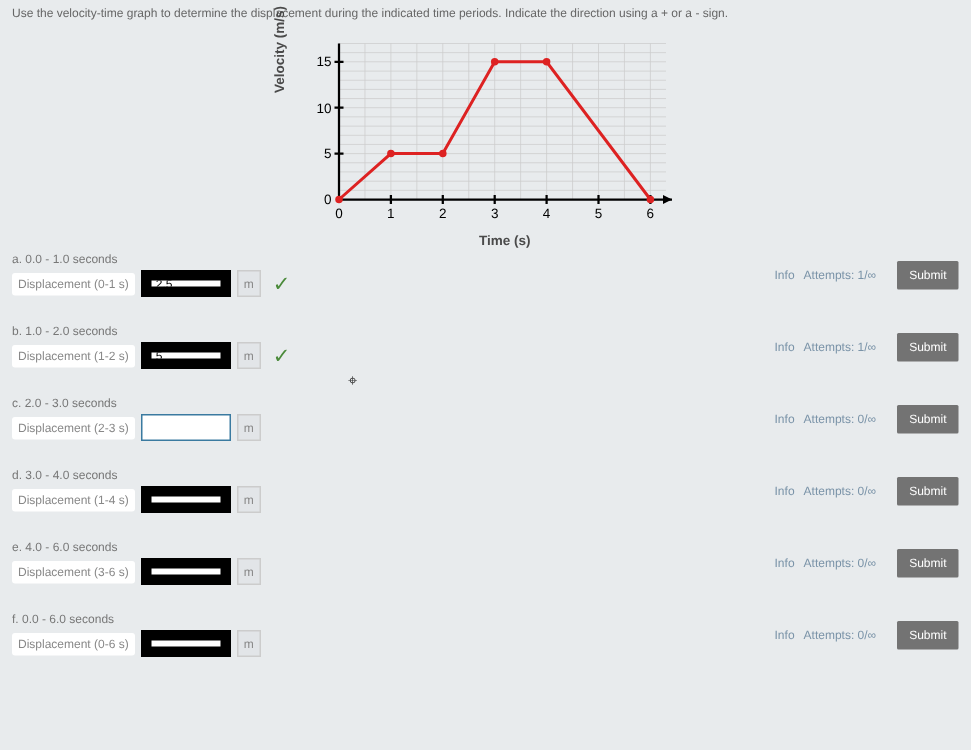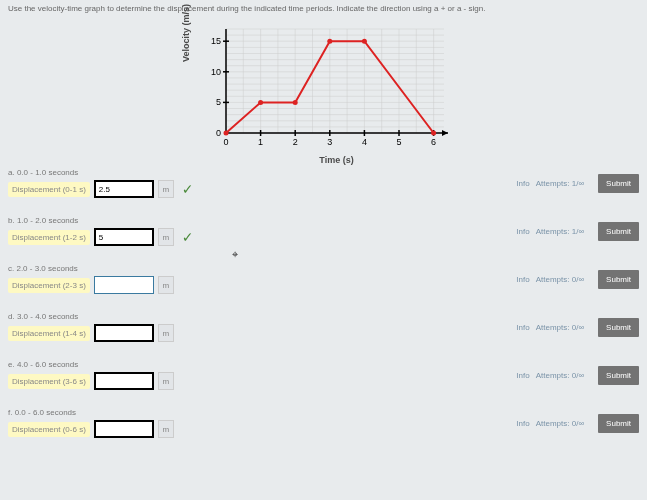--- a/index.html
+++ b/index.html
@@ -7,22 +7,22 @@
 .instruction{padding:4px 8px;font-size:8px;color:#666}
 .chart-wrap{display:flex;justify-content:center;padding:4px 0 8px}
 .chart{position:relative;width:260px;height:130px}
 .ylabel{position:absolute;left:-8px;top:50%;transform:rotate(-90deg) translateX(50%);transform-origin:left center;font-size:9px;font-weight:bold}
 .xlabel{position:absolute;bottom:-14px;left:55%;transform:translateX(-50%);font-size:9px;font-weight:bold}
 svg{display:block}
 .section{display:flex;align-items:center;padding:2px 8px;gap:14px;min-height:48px}
 .left{flex:0 0 240px}
 .secttitle{font-size:8px;color:#777;margin-bottom:3px}
 .inputrow{display:flex;align-items:center;gap:4px}
-.inlabel{font-size:8px;color:#888;background:#fef9c3;padding:3px 4px;border-radius:2px}
-.inbox{width:60px;height:18px;border:2px solid #000000;background:#fff;font-size:8px;padding:0 3px}
+.inlabel{font-size:8px;color:#888;background:#ffffff;padding:3px 4px;border-radius:2px}
+.inbox{width:60px;height:18px;border:7px solid #000000;background:#fff;font-size:8px;padding:0 3px}
 .inbox.active{border:1.5px solid #3a7aa0}
 .unit{width:16px;height:18px;background:#e2e5e8;border:1px solid #ccc;font-size:8px;display:flex;align-items:center;justify-content:center;color:#888}
 .check{color:#4a8a3a;font-size:14px;margin-left:4px}
 .fill{flex:1}
 .meta{font-size:8px;color:#888;display:flex;gap:6px;align-items:center}
 .meta a{color:#7a93a8;}
 .submit{background:#737373;color:#fff;border:none;padding:5px 8px;font-size:8px;cursor:pointer;border-radius:1px}
 .cursor{position:absolute;left:232px;top:248px;font-size:11px;color:#333;pointer-events:none}
 </style>
 </head>

